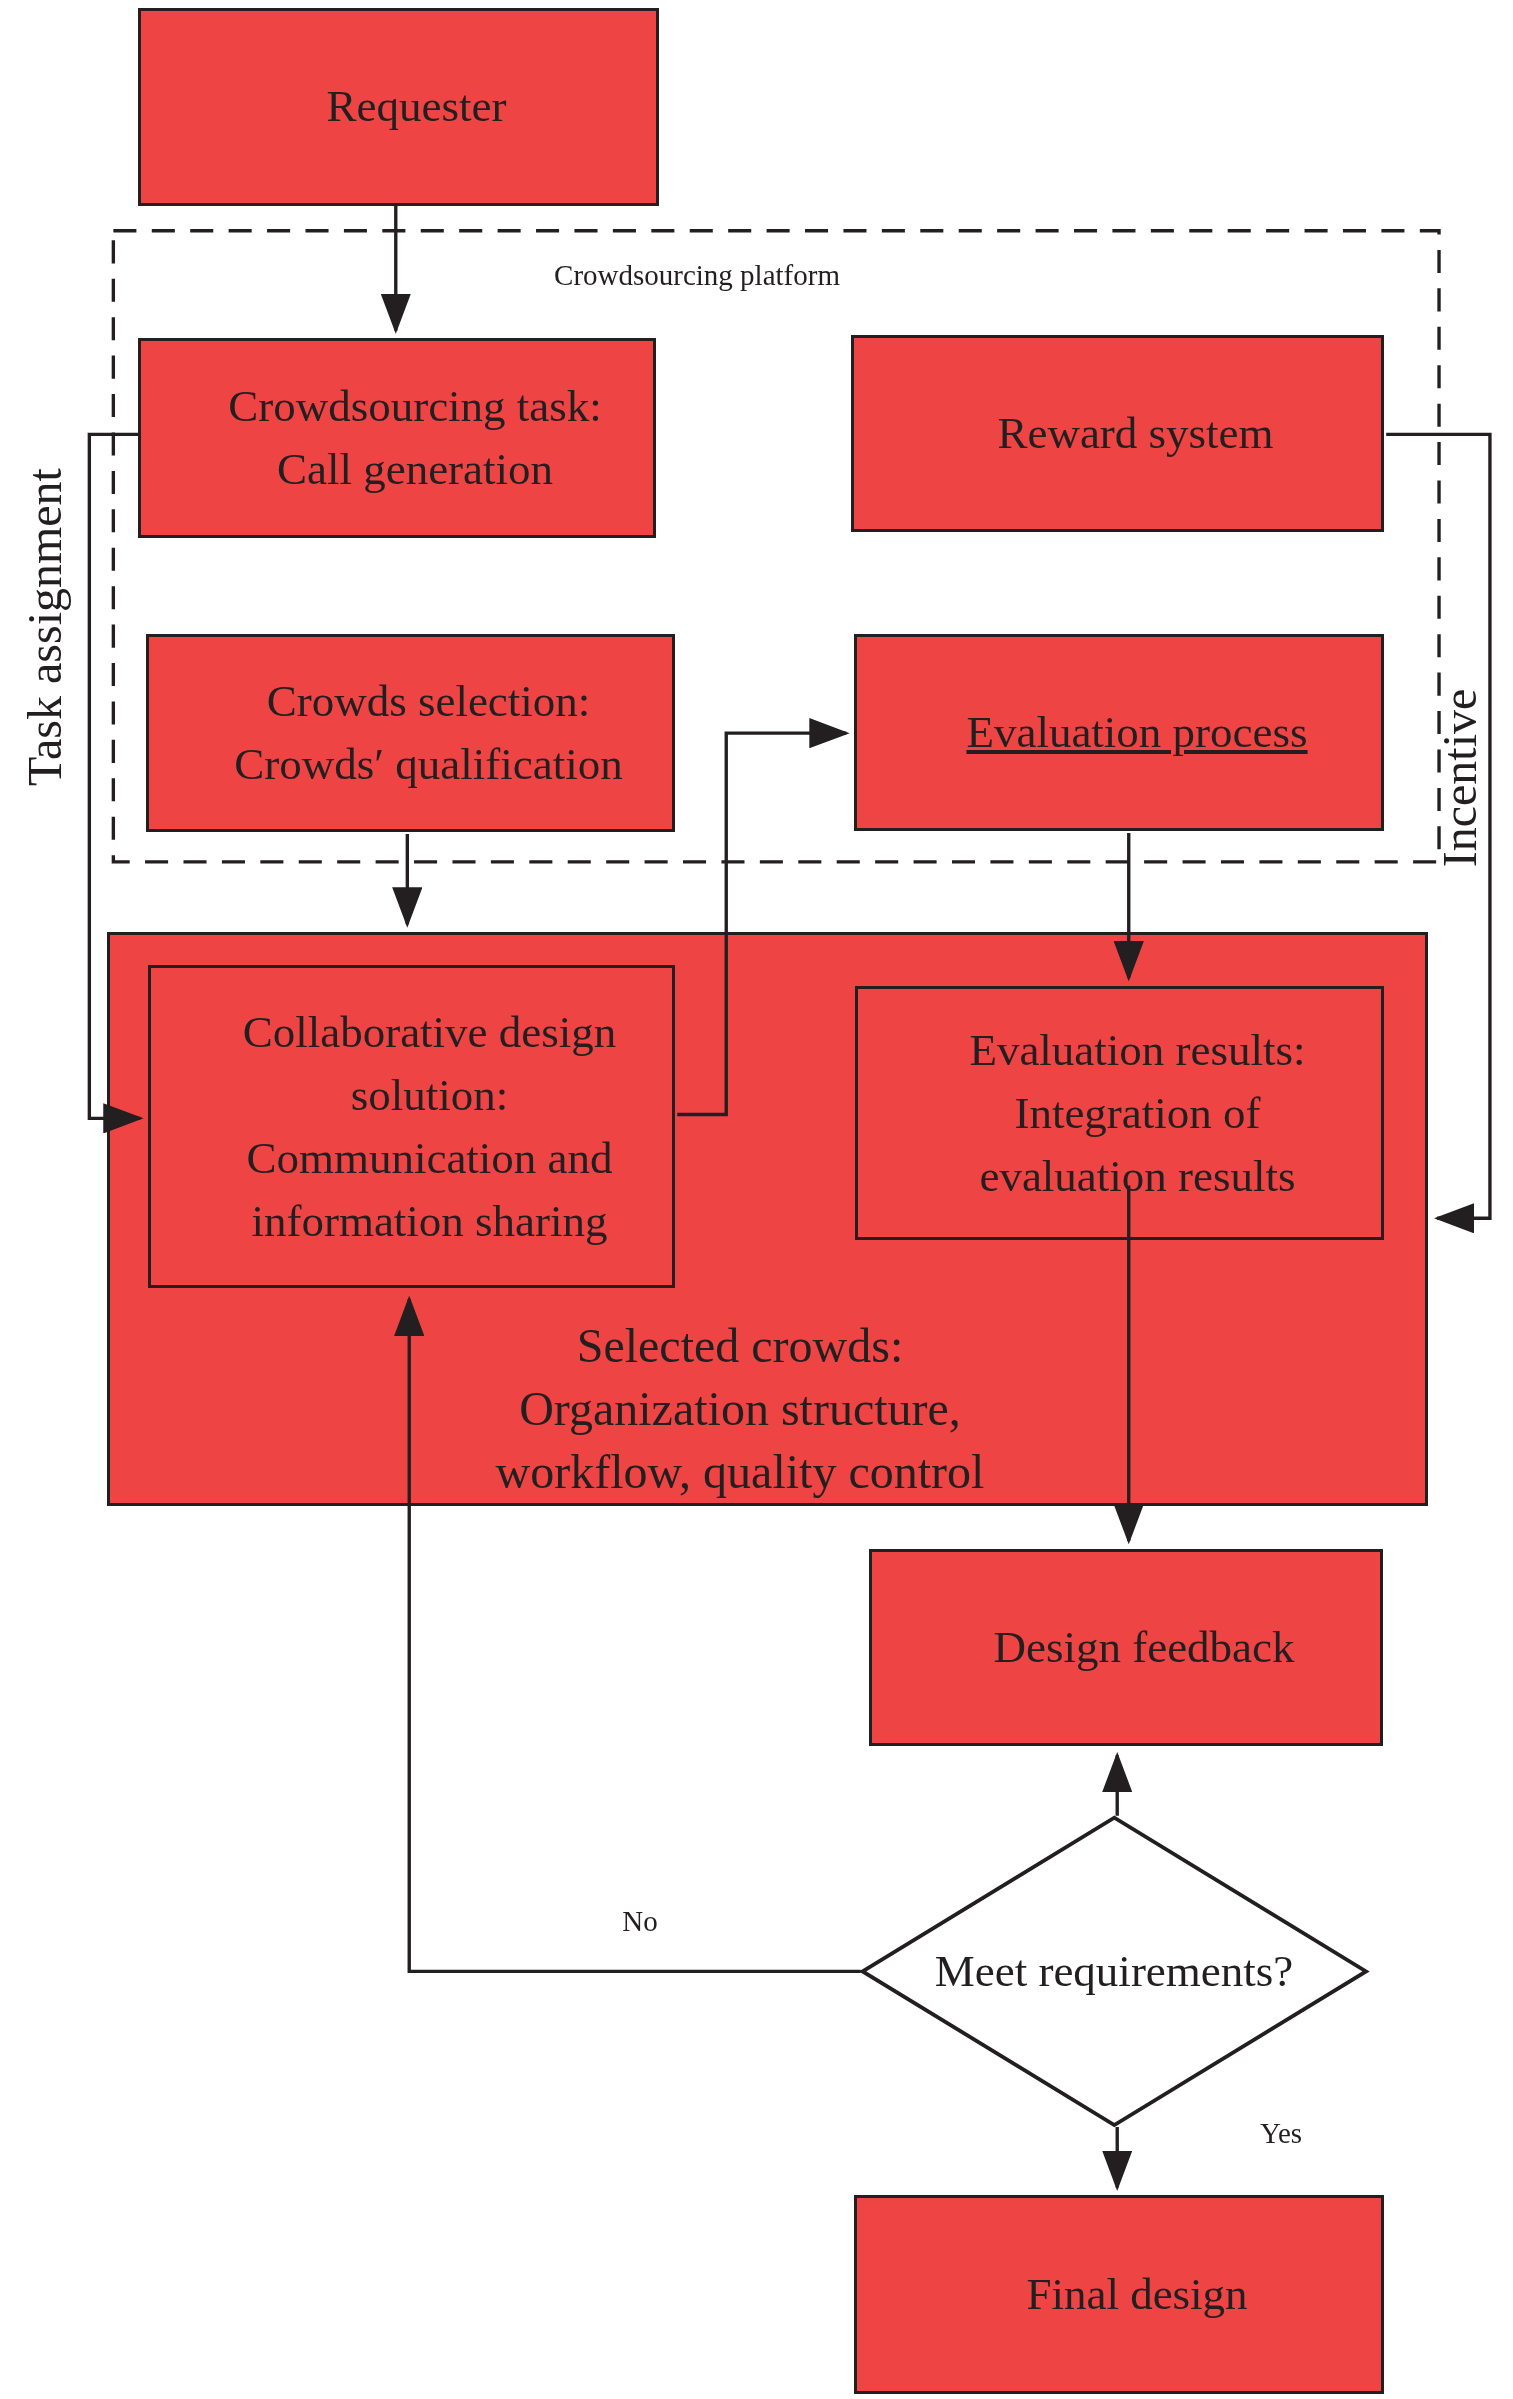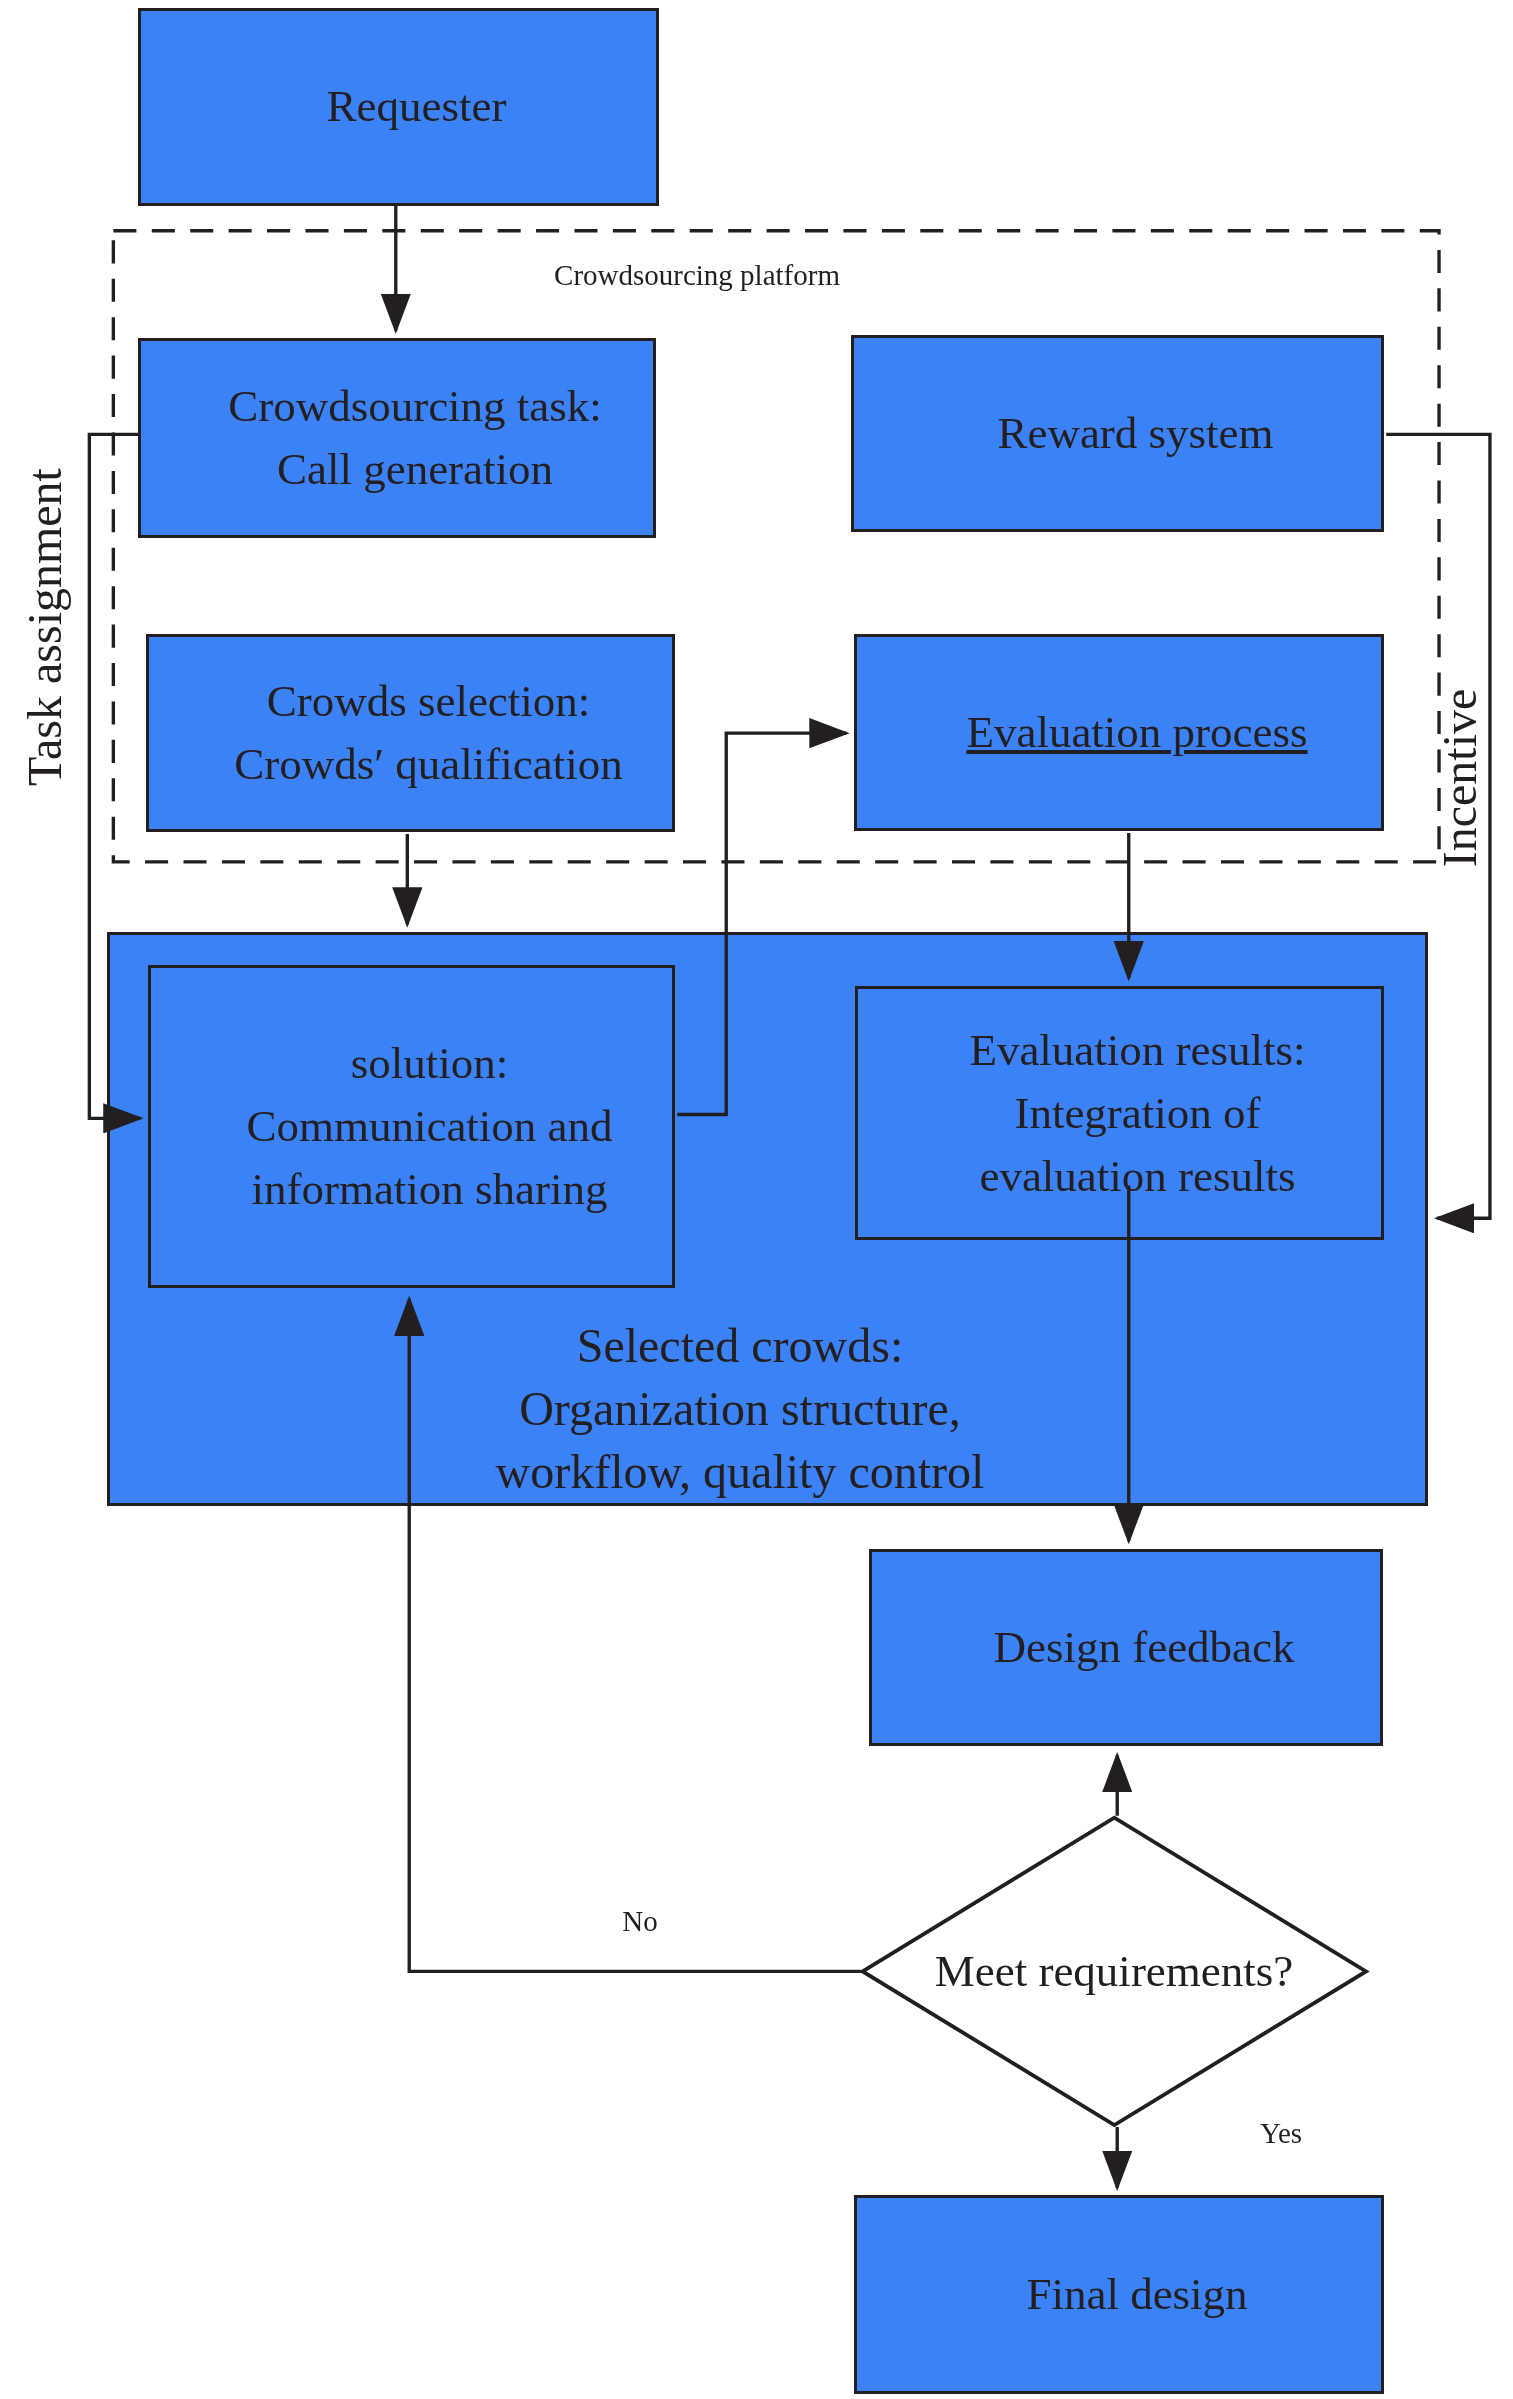--- a/index.html
+++ b/index.html
@@ -2,21 +2,21 @@
 <html><head>
 <meta charset="utf-8">
 <style>
   html,body{margin:0;padding:0;background:#ffffff;}
   #canvas{
     position:relative;width:1513px;height:2400px;background:#ffffff;
     font-family:"Liberation Serif","DejaVu Serif",serif;color:#231f20;
     overflow:hidden;
   }
   .box{
-    position:absolute;box-sizing:border-box;border:3.8px solid #231f20;background:#3b82f6;
+    position:absolute;box-sizing:border-box;border:3.8px solid #231f20;background:#ef4444;
     display:flex;flex-direction:column;align-items:center;justify-content:center;
     text-align:center;z-index:1;padding-left:36px;
   }
   .tl{line-height:63px;font-size:45px;white-space:nowrap;}
   svg.wires{position:absolute;left:0;top:0;z-index:2;}
   .lbl{
     position:absolute;z-index:3;font-size:29px;white-space:nowrap;
     transform:translate(-50%,-50%);text-align:center;
   }
   .lbl.vert{transform:translate(-50%,-50%) rotate(-90deg);font-size:48px;}
@@ -46,20 +46,21 @@
     <div class="tl">Crowds′ qualification</div>
   </div>
 
   <div class="box" style="left:854px;top:634px;width:530px;height:197px;text-decoration:underline;">
     <div class="tl">Evaluation process</div>
   </div>
 
   <div class="box" style="left:107px;top:932px;width:1321px;height:574px;"></div>
 
   <div class="box" style="left:148px;top:965px;width:527px;height:323px;">
+    <div class="tl">Collaborative design</div>
     <div class="tl">solution:</div>
     <div class="tl">Communication and</div>
     <div class="tl">information sharing</div>
   </div>
 
   <div class="box" style="left:855px;top:986px;width:529px;height:254px;">
     <div class="tl">Evaluation results:</div>
     <div class="tl">Integration of</div>
     <div class="tl">evaluation results</div>
   </div>

